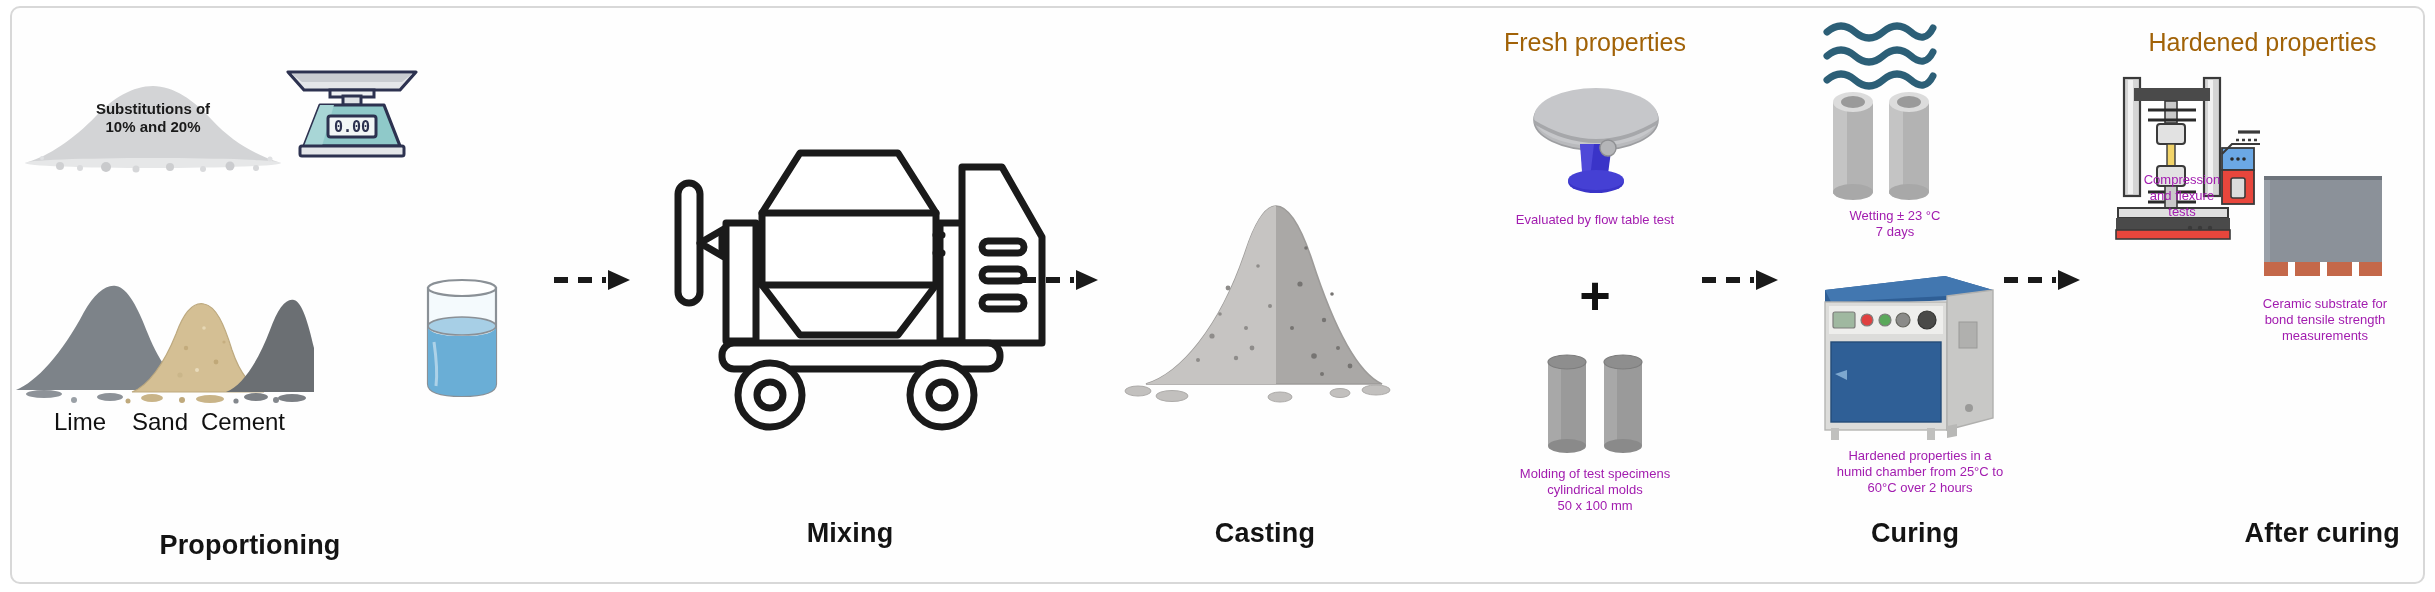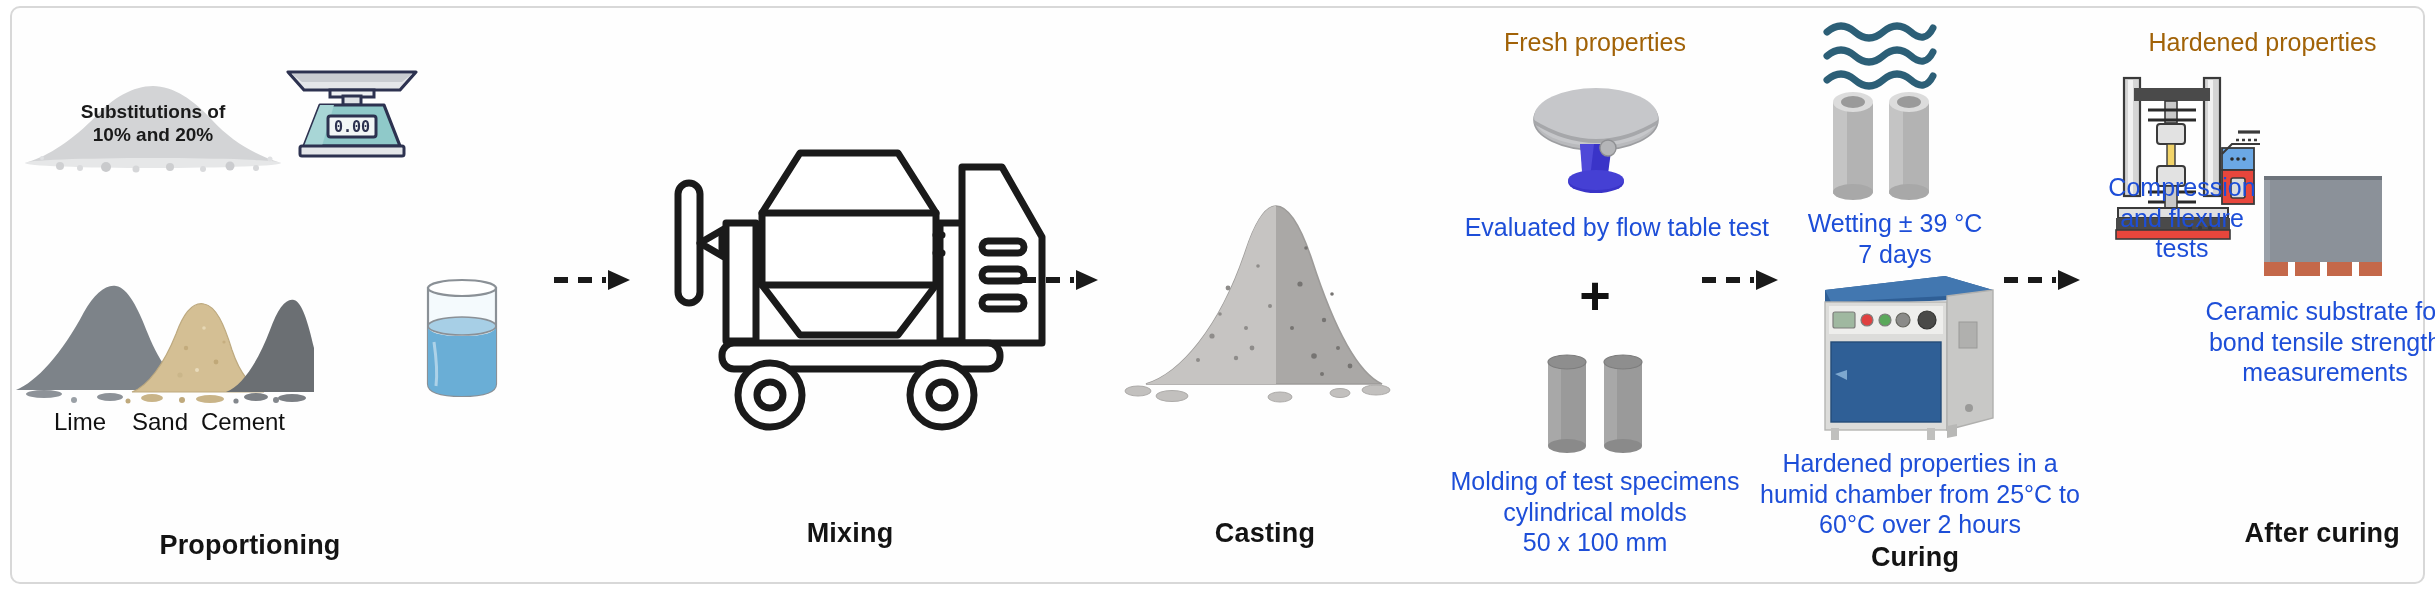--- a/index.html
+++ b/index.html
@@ -24,22 +24,22 @@
     position: absolute;
     font-size: 27px;
     font-weight: bold;
     color: #141414;
     text-align: center;
     white-space: nowrap;
     letter-spacing: .2px;
   }
   .caption {
     position: absolute;
-    font-size: 25px;
-    color: #1d4ed8;
+    font-size: 13px;
+    color: #a21caf;
     text-align: center;
     line-height: 1.22;
     white-space: pre-line;
   }
   .heading {
     position: absolute;
     font-size: 25px;
     color: #a16207;
     text-align: center;
     white-space: nowrap;
@@ -47,21 +47,21 @@
   .mat-label {
     position: absolute;
     font-size: 24px;
     color: #111;
     text-align: center;
     white-space: pre-line;
     line-height: 1.2;
   }
   .pile-text {
     position: absolute;
-    font-size: 19px;
+    font-size: 15px;
     font-weight: bold;
     color: #1a1a1a;
     text-align: center;
     line-height: 1.22;
     white-space: pre-line;
     z-index: 6;
   }
   svg { display: block; overflow: visible; }
   .arrow { position: absolute; }
 </style>
@@ -232,21 +232,21 @@
     <ellipse cx="80" cy="46" rx="62" ry="30" fill="#b9babd" stroke="#9d9ea1" stroke-width="1.6"></ellipse>
     <ellipse cx="80" cy="43" rx="62" ry="29" fill="#c6c7ca"></ellipse>
     <path d="M18 46 Q 80 84, 142 46 L142 50 Q 80 88, 18 50 Z" fill="#a6a7aa"></path>
     <path d="M64 70 L96 70 L92 100 Q 80 110, 68 100 Z" fill="#3a34c8"></path>
     <path d="M64 70 L78 70 L74 104 Q 68 104, 66 98 Z" fill="#4f49d8"></path>
     <ellipse cx="80" cy="108" rx="28" ry="11" fill="#3a34c8"></ellipse>
     <ellipse cx="80" cy="106" rx="28" ry="10" fill="#4540d4"></ellipse>
     <circle cx="92" cy="74" r="8" fill="#b4b5b8" stroke="#8f9093" stroke-width="1.4"></circle>
   </svg>
 
-  <div class="caption" style="left:9px;top:212px;width:330px;text-align:right;">Evaluated by flow table test</div>
+  <div class="caption" style="left:0;top:212px;width:330px;">Evaluated by flow table test</div>
 
   <div style="position:absolute;left:0;top:268px;width:330px;text-align:center;font-size:54px;font-weight:bold;color:#111;line-height:1;">+</div>
 
   <svg style="position:absolute;left:100px;top:350px;" width="130" height="108" viewBox="0 0 130 108">
     <g>
       <rect x="18" y="12" width="38" height="84" fill="#9a9a9a"></rect>
       <rect x="18" y="12" width="13" height="84" fill="#a8a8a8"></rect>
       <ellipse cx="37" cy="12" rx="19" ry="7" fill="#8e8e8e" stroke="#7d7d7d" stroke-width="1.2"></ellipse>
       <ellipse cx="37" cy="96" rx="19" ry="7" fill="#8a8a8a"></ellipse>
     </g>
@@ -288,21 +288,21 @@
     </g>
     <g>
       <rect x="66" y="14" width="40" height="92" rx="3" fill="#b3b3b3"></rect>
       <rect x="66" y="14" width="14" height="92" fill="#c4c4c4"></rect>
       <ellipse cx="86" cy="14" rx="20" ry="10" fill="#dcdcdc"></ellipse>
       <ellipse cx="86" cy="14" rx="12" ry="6" fill="#9a9a9a"></ellipse>
       <ellipse cx="86" cy="104" rx="20" ry="8" fill="#a8a8a8"></ellipse>
     </g>
   </svg>
 
-  <div class="caption" style="left:-10px;top:208px;width:240px;">Wetting  ± 39 °C
+  <div class="caption" style="left:-10px;top:208px;width:240px;">Wetting  ± 23 °C
 7 days</div>
 
   <svg style="position:absolute;left:32px;top:262px;" width="188" height="182" viewBox="0 0 188 182">
     <path d="M8 28 L128 14 L176 28 L176 36 L8 44 Z" fill="#2f5f96"></path>
     <path d="M8 28 L128 14 L176 28 L168 32 L14 40 Z" fill="#4277b0"></path>
     <rect x="8" y="40" width="122" height="128" fill="#dcdcda" stroke="#b5b5b3" stroke-width="1.4"></rect>
     <path d="M130 34 L176 28 L176 156 L130 168 Z" fill="#c8c8c6" stroke="#b0b0ae" stroke-width="1.4"></path>
     <rect x="12" y="44" width="114" height="28" fill="#eeeeec"></rect>
     <rect x="16" y="50" width="22" height="16" rx="2" fill="#9fb8a0" stroke="#7d7d7b" stroke-width="1.2"></rect>
     <circle cx="50" cy="58" r="6" fill="#e04040" stroke="#7d7d7b" stroke-width="1.2"></circle>
@@ -315,21 +315,21 @@
     <circle cx="152" cy="146" r="4" fill="#9a9a98"></circle>
     <rect x="14" y="166" width="8" height="12" fill="#c0c0be"></rect>
     <rect x="110" y="166" width="8" height="12" fill="#c0c0be"></rect>
     <path d="M130 164 L140 162 L140 174 L130 176 Z" fill="#b8b8b6"></path>
   </svg>
 
   <div class="caption" style="left:-40px;top:448px;width:350px;">Hardened properties in a
 humid chamber from 25°C to
 60°C over 2 hours</div>
 
-  <div class="stage-label" style="left:-20px;top:518px;width:300px;margin-top:24px;">Curing</div>
+  <div class="stage-label" style="left:-20px;top:518px;width:300px;">Curing</div>
 </div>
 
 <svg class="arrow" style="left:2002px;top:268px;" width="82" height="24" viewBox="0 0 82 24">
   <line x1="2" y1="12" x2="54" y2="12" stroke="#1a1a1a" stroke-width="6" stroke-dasharray="14,10"></line>
   <path d="M56 2 L78 12 L56 22 Z" fill="#1a1a1a"></path>
 </svg>
 
 <div class="stage" style="left:2090px;top:0;width:345px;height:592px;">
 
   <div class="heading" style="left:0;top:28px;width:345px;">Hardened properties</div>

